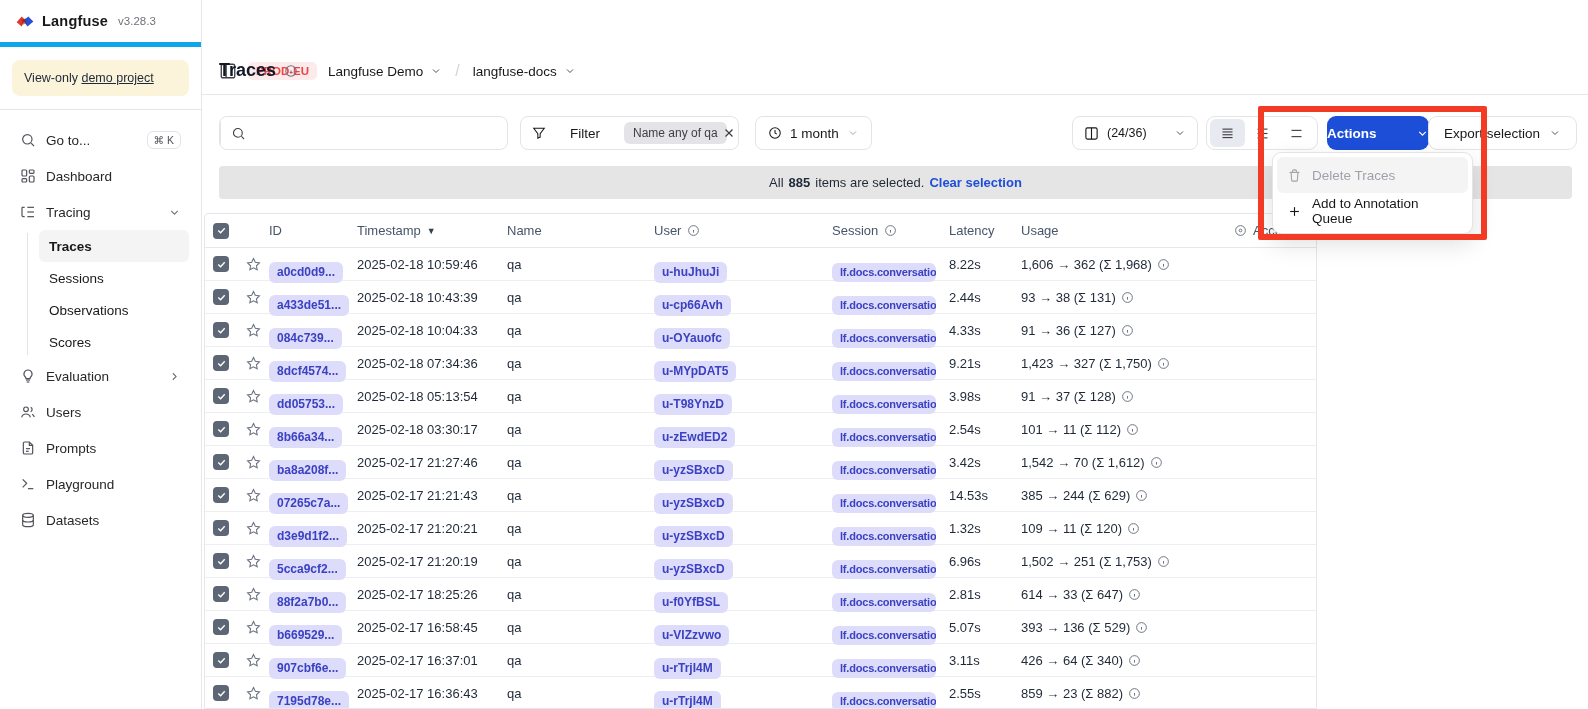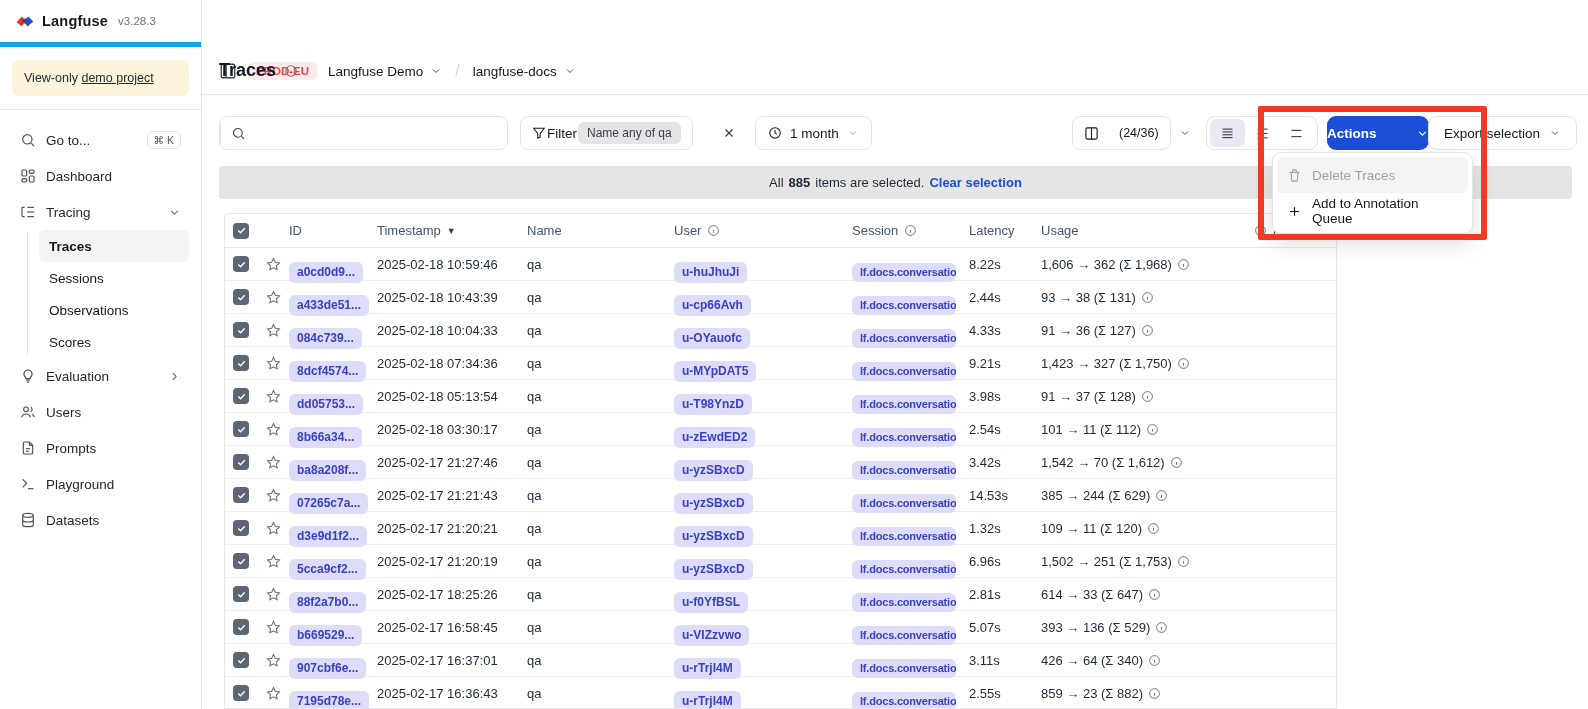--- a/index.html
+++ b/index.html
@@ -36,38 +36,38 @@
   
   .page-title-row { position:absolute; left:219px; top:60px; display:flex; align-items:center; gap:8px; }
   .page-title { font-size:18px; font-weight:700; color:#111827; }
   .info-ic { color:#6b7280; }
 
   
   .search-box { position:absolute; left:219px; top:116px; width:289px; height:34px; border:1px solid #e4e4e7; border-radius:8px; display:flex; align-items:stretch; overflow:hidden; background:#fff; }
   .search-input { flex:1; border:none; outline:none; padding:0 12px; font-size:13.5px; color:#111827; font-family:inherit; background:transparent; }
   .search-input::placeholder { color:#9ca3af; }
   .search-btn { width:36px; border-left:1px solid #e4e4e7; display:flex; align-items:center; justify-content:center; color:#3f3f46; cursor:pointer; }
-  .filter-group { position:absolute; left:520px; top:116px; height:34px; border:1px solid #e4e4e7; border-radius:8px; display:flex; align-items:center; gap:1px; padding:0 11px; font-size:13.5px; color:#18181b; background:#fff; cursor:pointer; }
+  .filter-group { position:absolute; left:520px; top:116px; height:34px; border:1px solid #e4e4e7; border-radius:8px; display:flex; align-items:center; gap:24px; padding:0 11px; font-size:13.5px; color:#18181b; background:#fff; cursor:pointer; }
   .filter-chip { background:#e4e4e7; border-radius:6px; padding:4px 9px; font-size:12px; color:#3f3f46; font-weight:500; white-space:nowrap; }
   .clear-x { position:absolute; left:712px; top:116px; width:34px; height:34px; display:flex; align-items:center; justify-content:center; color:#3f3f46; cursor:pointer; }
   .time-group { position:absolute; left:755px; top:116px; height:34px; border:1px solid #e4e4e7; border-radius:8px; display:flex; align-items:center; gap:8px; padding:0 12px; font-size:13.5px; color:#18181b; background:#fff; cursor:pointer; }
-  .columns-btn { position:absolute; left:1072px; top:116px; height:34px; width:99px; border:1px solid #e4e4e7; border-radius:8px; display:flex; align-items:center; gap:20px; padding:0 11px; font-size:12.5px; color:#18181b; background:#fff; cursor:pointer; }
+  .columns-btn { position:absolute; left:1072px; top:116px; height:34px; width:126px; border:1px solid #e4e4e7; border-radius:8px; display:flex; align-items:center; gap:8px; padding:0 11px; font-size:12.5px; color:#18181b; background:#fff; cursor:pointer; }
   .rowheight-group { position:absolute; left:1206px; top:116px; height:34px; width:112px; border:1px solid #e4e4e7; border-radius:9px; display:flex; align-items:center; padding:3px; background:#fff; }
   .rh-seg { flex:1; height:28px; display:flex; align-items:center; justify-content:center; border-radius:6px; color:#3f3f46; cursor:pointer; }
   .rh-seg.active { background:#e7eaf0; }
   .actions-btn { position:absolute; left:1327px; top:116px; height:34px; width:102px; background:#1d4ed8; color:#fff; border-radius:9px; display:flex; align-items:center; justify-content:space-between; gap:6px; font-size:13.5px; font-weight:700; cursor:pointer; }
   .export-btn { position:absolute; left:1428px; top:116px; height:34px; width:149px; border:1px solid #e4e4e7; border-radius:9px; display:flex; align-items:center; justify-content:center; gap:9px; font-size:13.5px; font-weight:500; color:#18181b; background:#fff; cursor:pointer; }
 
   
   .banner { position:absolute; left:219px; top:166px; width:1353px; height:33px; background:#e5e5e5; border-radius:4px; display:flex; align-items:center; justify-content:center; gap:5px; font-size:13px; color:#1f2937; }
   .banner .cnt { font-weight:700;text-align:center; }
   .banner .clear { color:#1d4ed8; font-weight:600; cursor:pointer; }
 
   
-  .table { position:absolute; left:224px; top:213px; width:1113px; height:496px; border:1px solid #e5e7eb; border-radius:4px 4px 0 0; overflow:hidden; background:#fff; }
+  .table { position:absolute; left:204px; top:213px; width:1113px; height:496px; border:1px solid #e5e7eb; border-radius:4px 4px 0 0; overflow:hidden; background:#fff; }
   .trow { display:grid; grid-template-columns:30px 26px 88px 150px 147px 178px 117px 72px 213px 150px 150px minmax(0,1fr); align-items:center; height:33px; border-bottom:1px solid #eceef1; }
   .trow.thead { height:34px; border-bottom:1px solid #e5e7eb; }
   .cell { padding-left:8px; white-space:nowrap; overflow:hidden; display:flex; align-items:center; gap:5px; font-size:13px; color:#1f2937; min-width:0; }
   .thead .cell { color:#475569; font-weight:500; gap:6px; }
   .sort-ind { font-size:9px; color:#334155; }
   .checkbox { width:16px; height:16px; border-radius:4px; background:#5d6674; display:flex; align-items:center; justify-content:center; cursor:pointer; flex:0 0 16px; }
   .star { color:#6b7280; cursor:pointer; padding-left:3px; }
   .badge { background:#dddcfa; color:#3a41c2; font-weight:600; font-size:12px; padding:3.5px 8px; border-radius:6px; white-space:nowrap; cursor:pointer;margin-top:16px; }
   .badge.sess { font-size:11px; letter-spacing:-0.2px; max-width:104px; overflow:hidden; }
   .usage-txt { color:#1f2937; }

